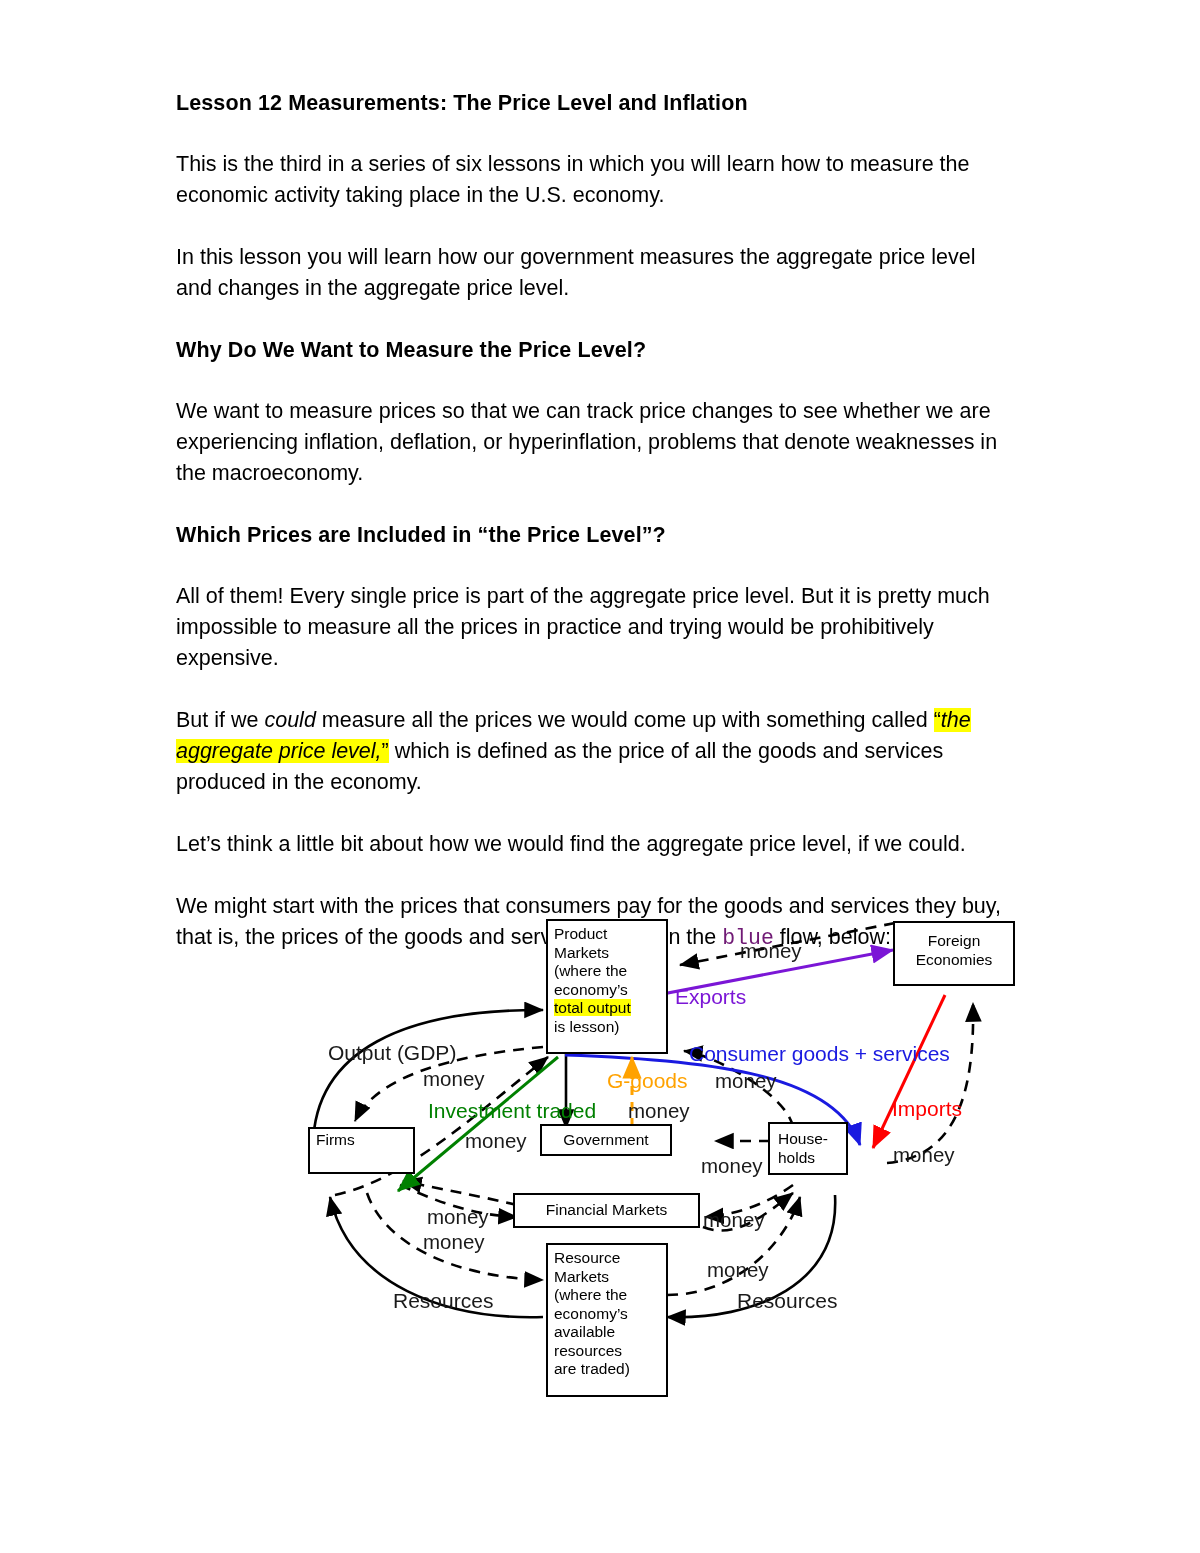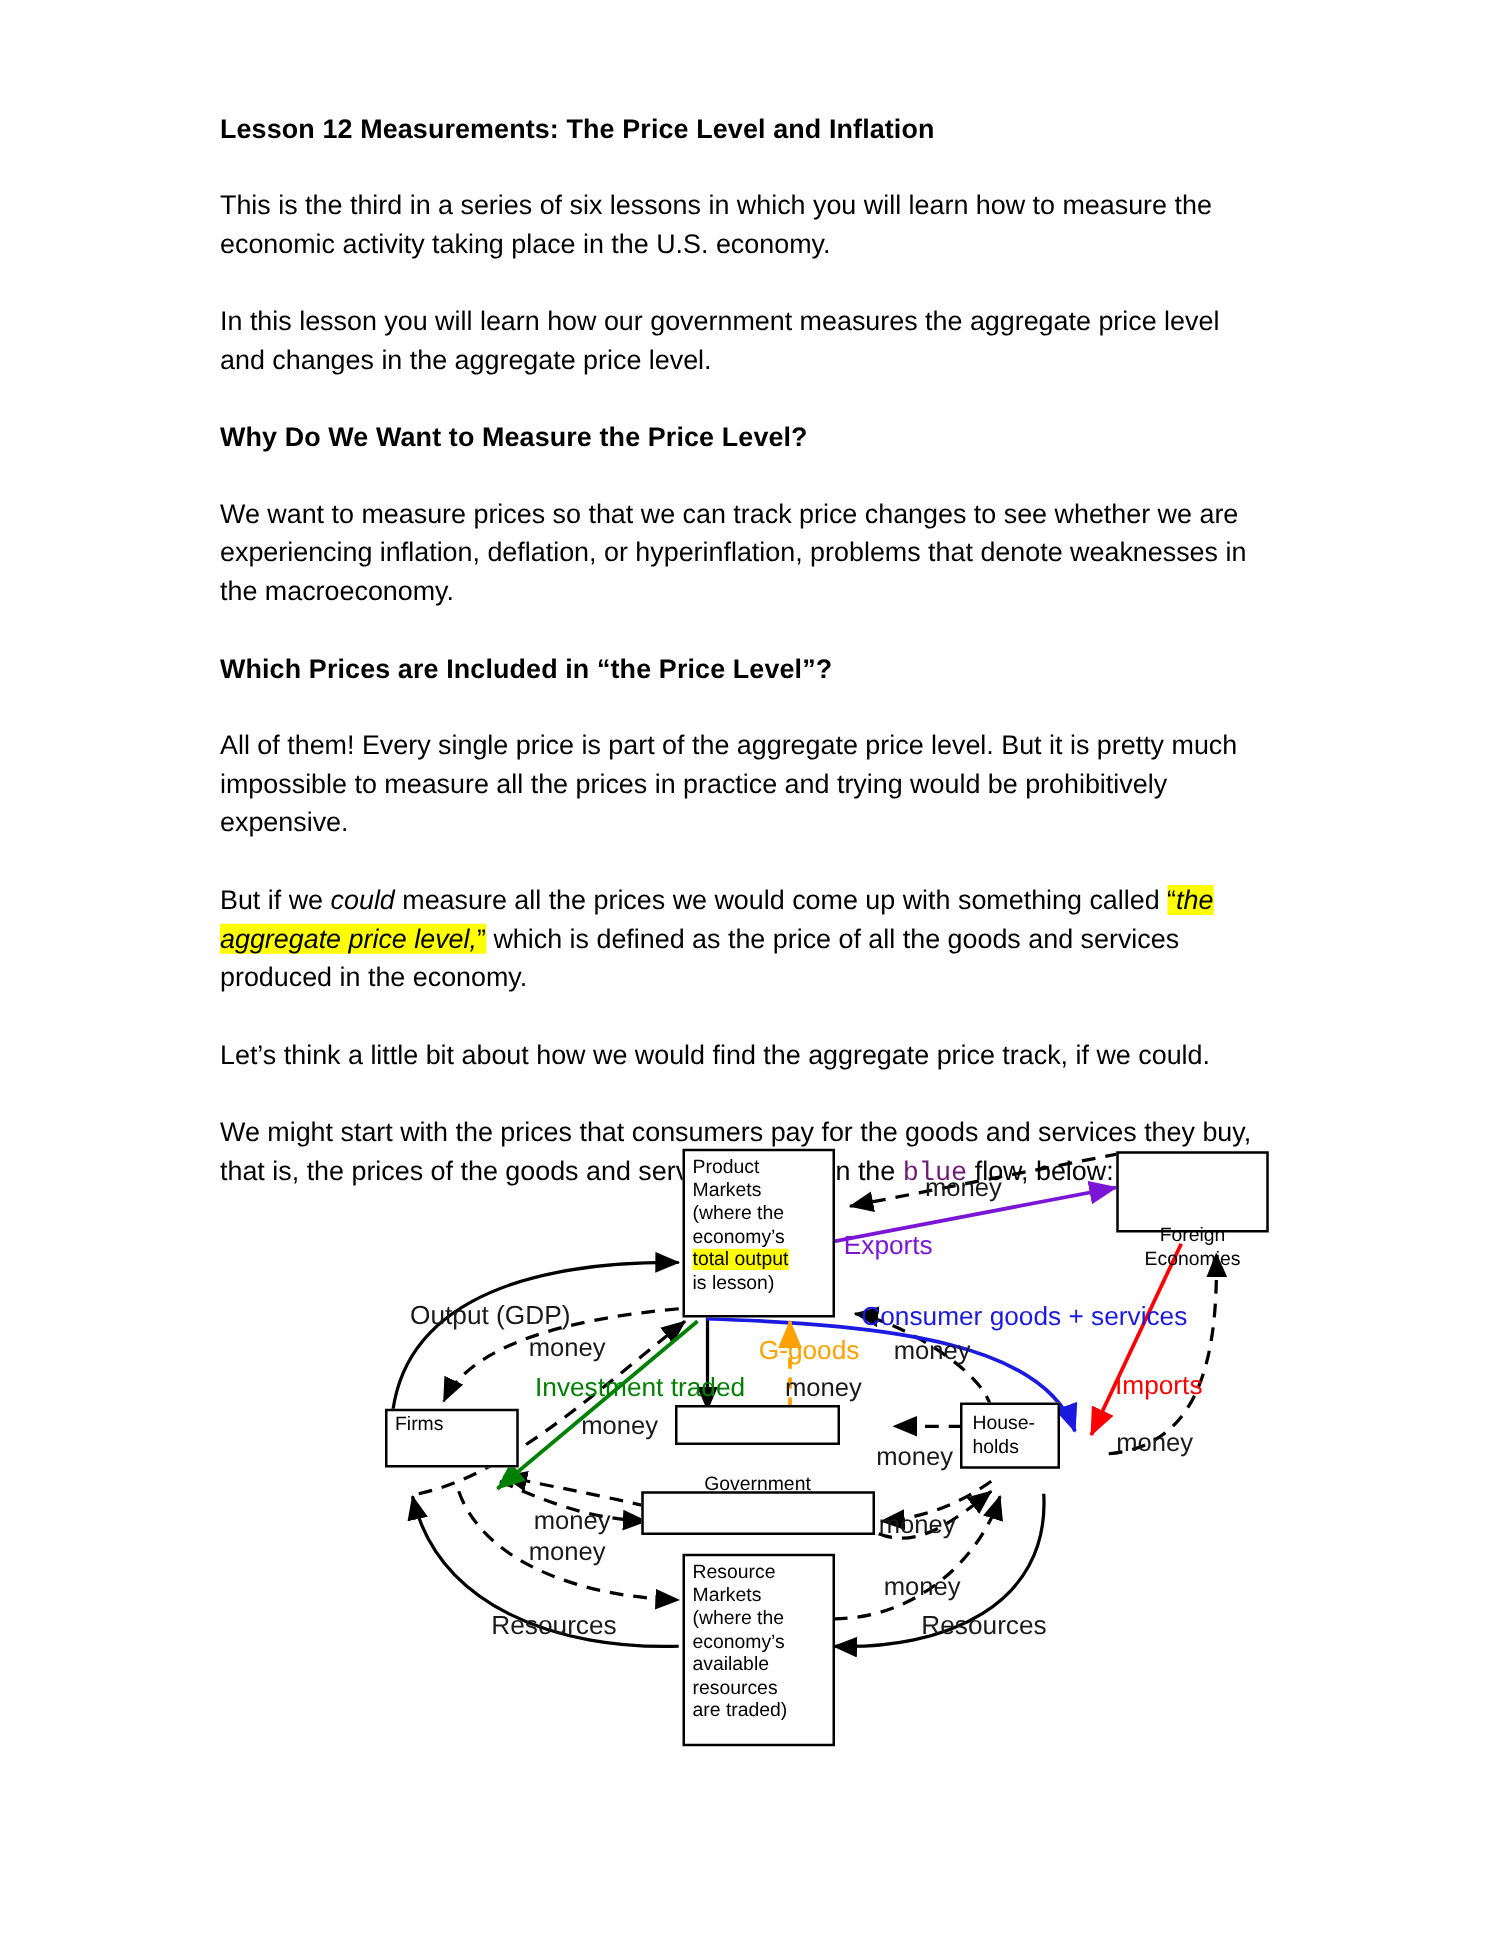--- a/index.html
+++ b/index.html
@@ -59,21 +59,21 @@
   .dbox {
     position: absolute;
     border: 2px solid #000;
     background: #fff;
     box-sizing: border-box;
     font-size: 15.5px;
     line-height: 18.5px;
     color: #000;
   }
   .dbox .inner { padding: 4px 6px; }
-  .dbox.center .inner { text-align: center; margin-top: 48px; }
+  .dbox.center .inner { text-align: center; }
   .dlabel {
     position: absolute;
     font-size: 21px;
     line-height: 22px;
     white-space: nowrap;
     color: #1a1a1a;
     margin-top: 13px;
   }
   .money-lbl { font-size: 20.5px; color: #1a1a1a; }
 </style>
@@ -101,21 +101,21 @@
 
     <h2 class="doc-heading">Which Prices are Included in “the Price Level”?</h2>
     <div class="spacer-head"></div>
 
     <p class="doc-para">All of them! Every single price is part of the aggregate price level. But it is pretty much impossible to measure all the prices in practice and trying would be prohibitively expensive.</p>
     <div class="spacer-para"></div>
 
     <p class="doc-para"><span>But if we </span><span class="it">could</span><span> measure all the prices we would come up with something called </span><span class="hl"><span>“</span><span class="it">the aggregate price level,</span><span>”</span></span><span> which is defined as the price of all the goods and services produced in the economy.</span></p>
     <div class="spacer-para"></div>
 
-    <p class="doc-para">Let’s think a little bit about how we would find the aggregate price track, if we could.</p>
+    <p class="doc-para">Let’s think a little bit about how we would find the aggregate price level, if we could.</p>
     <div class="spacer-para"></div>
 
     <p class="doc-para"><span>We might start with the prices that consumers pay for the goods and services they buy, that is, the prices of the goods and services shown in the </span><span class="blue-word">blue</span><span> flow, below:</span></p>
 
   </div>
 
   <div class="diagram">
 
     <svg width="740" height="520" viewBox="0 0 740 520">
       <defs>

